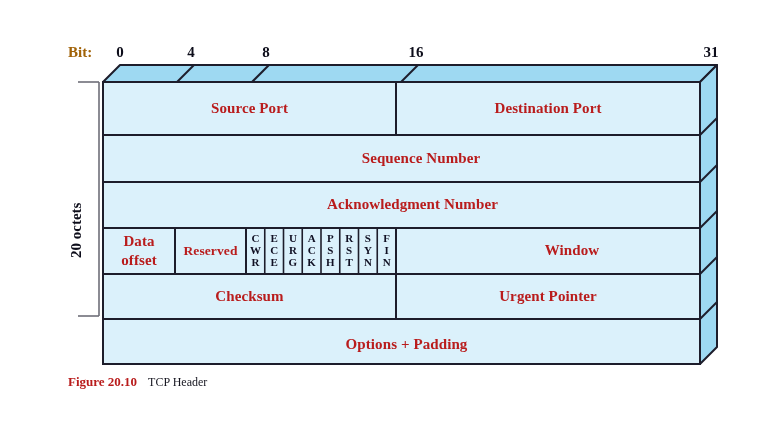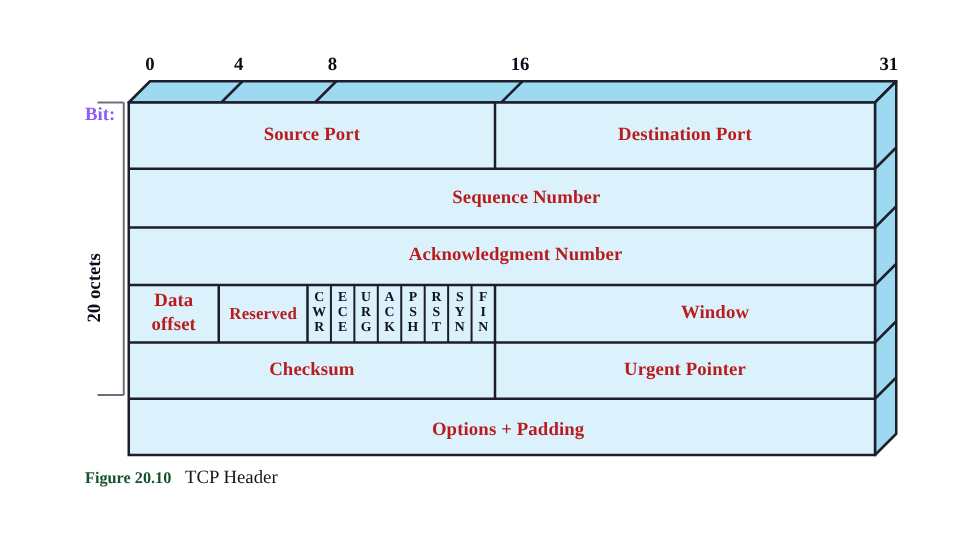--- a/index.html
+++ b/index.html
@@ -21,23 +21,22 @@
     left: 0; top: 0;
     width: 783px;
     height: 443px;
   }
 
   
   .bit-label-word {
     position: absolute;
     font-weight: bold;
     font-size: 15px;
-    color: #8b5cf6;
-    white-space: nowrap;
-    margin-top: 40px;
+    color: #a16207;
+    white-space: nowrap;
   }
   .bit-tick-label {
     position: absolute;
     font-weight: bold;
     font-size: 15px;
     color: #0d0d1a;
     white-space: nowrap;
     text-align: center;
   }
 
@@ -103,21 +102,21 @@
     position: absolute;
     white-space: nowrap;
     font-size: 13px;
   }
   .fig-caption .fig-num {
     font-weight: bold;
     font-size: 13px;
   }
   .fig-caption .fig-title {
     font-weight: normal;
-    font-size: 15px;
+    font-size: 12px;
     color: #15151f;
     margin-left: 11px;
     text-align: center;
   }
 </style>
 </head>
 <body>
 
 <div id="figure-root">
 
@@ -231,16 +230,16 @@
   </div>
 
   <div class="field-label" style="left:420px; top:228px; width:304px; height:46px;">Window</div>
 
   <div class="field-label" style="left:103px; top:274px; width:293px; height:45px;">Checksum</div>
   <div class="field-label" style="left:396px; top:274px; width:304px; height:45px;">Urgent Pointer</div>
 
   <div class="field-label" style="left:108px; top:319px; width:597px; height:52px;">Options + Padding</div>
 
   <div class="fig-caption" style="left:68px; top:374px;">
-    <span class="fig-num" style="color: #14532d;">Figure 20.10</span><span class="fig-title">TCP Header</span>
+    <span class="fig-num" style="color: #b91c1c;">Figure 20.10</span><span class="fig-title">TCP Header</span>
   </div>
 
 </div>
 
 </body></html>

